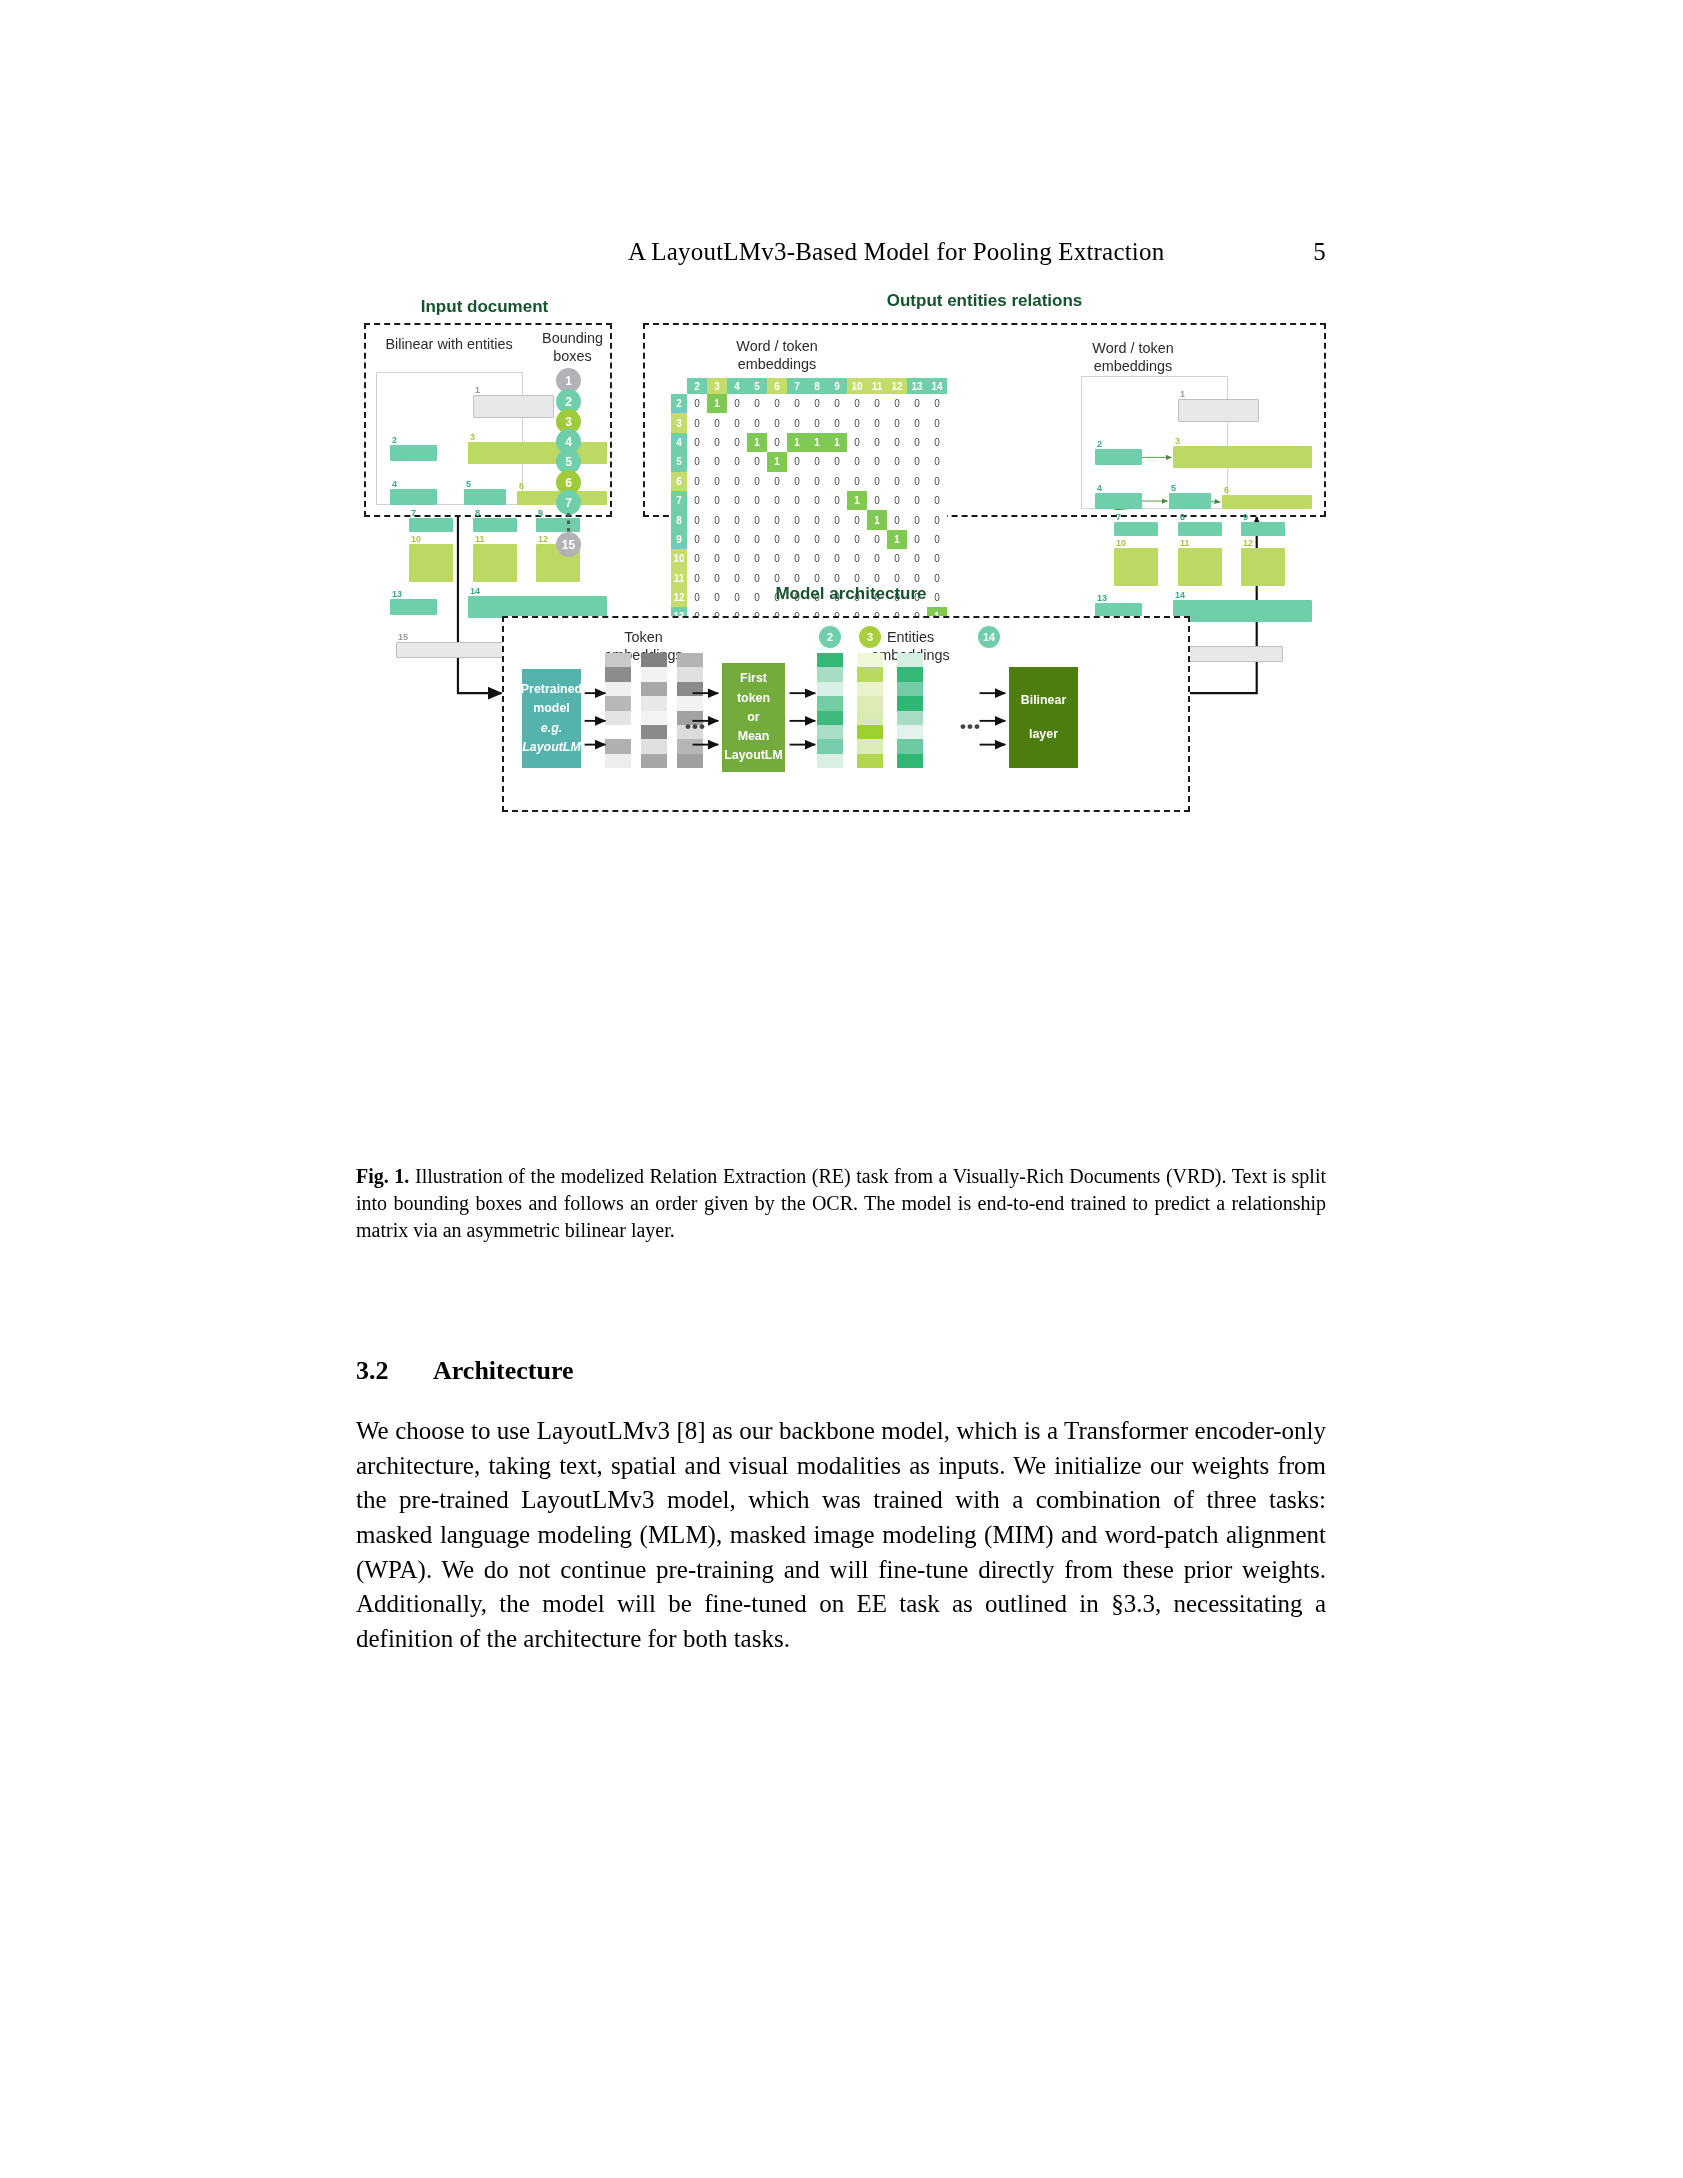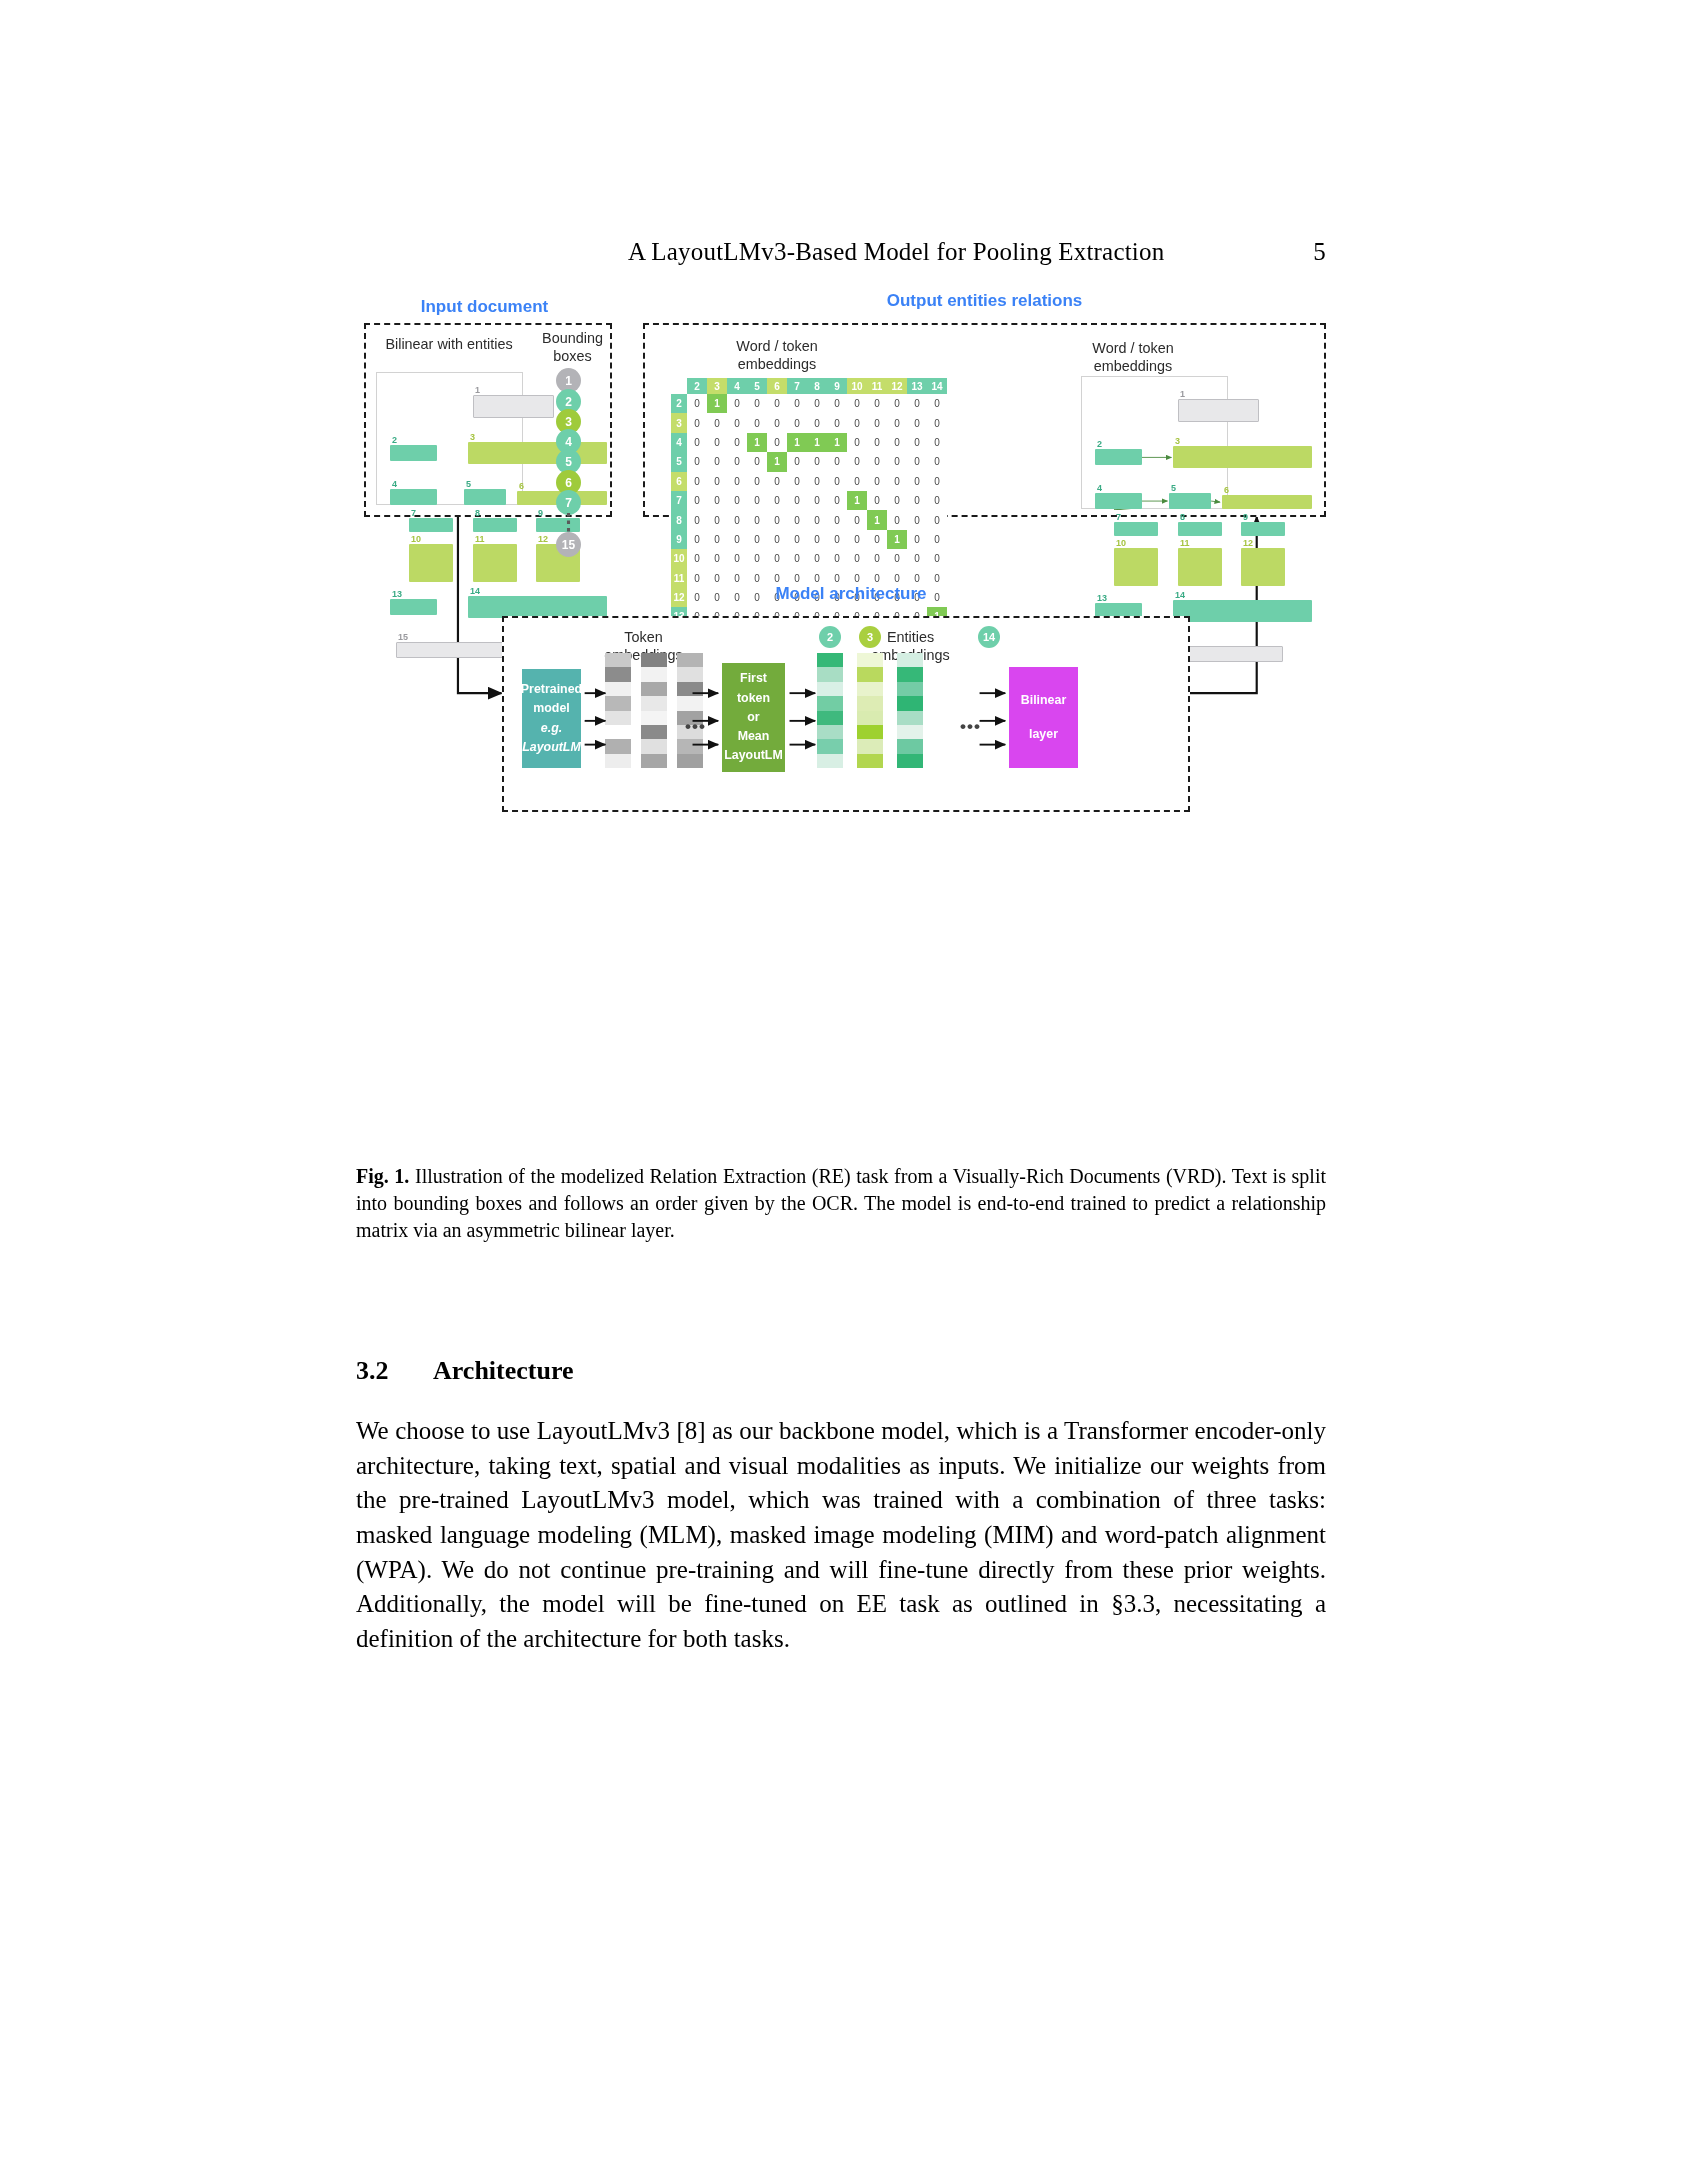--- a/index.html
+++ b/index.html
@@ -24,21 +24,21 @@
   }
   .runhead .rh-title { position:absolute; left:272px; top:0; white-space:nowrap; }
   .runhead .rh-page  { position:absolute; right:0; top:0; }
 
   
   #figure { position:absolute; left:356px; top:297px; width:970px; height:822px; }
 
   .panel-title {
     position:absolute;
     font-family:"Liberation Sans", sans-serif;
-    font-weight:bold; font-size:17px; color:#3b82f6;
+    font-weight:bold; font-size:17px; color:#14532d;
     text-align:center; white-space:nowrap;
   }
   .dashed {
     position:absolute;
     border:2.4px dashed #1a1a1a;
     background:#fff;
   }
   .sub-label {
     position:absolute;
     font-family:"Liberation Sans", sans-serif;
@@ -109,21 +109,21 @@
   
   .archbox {
     position:absolute;
     font-family:"Liberation Sans", sans-serif;
     color:#fff; font-weight:bold; font-size:12.4px;
     display:flex; flex-direction:column; align-items:center; justify-content:center;
     text-align:center; line-height:1.55;
   }
   .archbox.pretrained { background:#55b3ae; }
   .archbox.pooling { background:#73ab3c; }
-  .archbox.bilinear { background:#d946ef;gap:14px; }
+  .archbox.bilinear { background:#4d7c0f;gap:14px; }
   .archbox .ital { font-style:italic; font-weight:bold; }
 
   .embcol { position:absolute; }
   .embcell { width:100%; }
 
   .ecircle {
     position:absolute; width:22px; height:22px; border-radius:50%;
     font-family:"Liberation Sans", sans-serif;
     font-size:11px; color:#fff; font-weight:bold;
     display:flex; align-items:center; justify-content:center;

